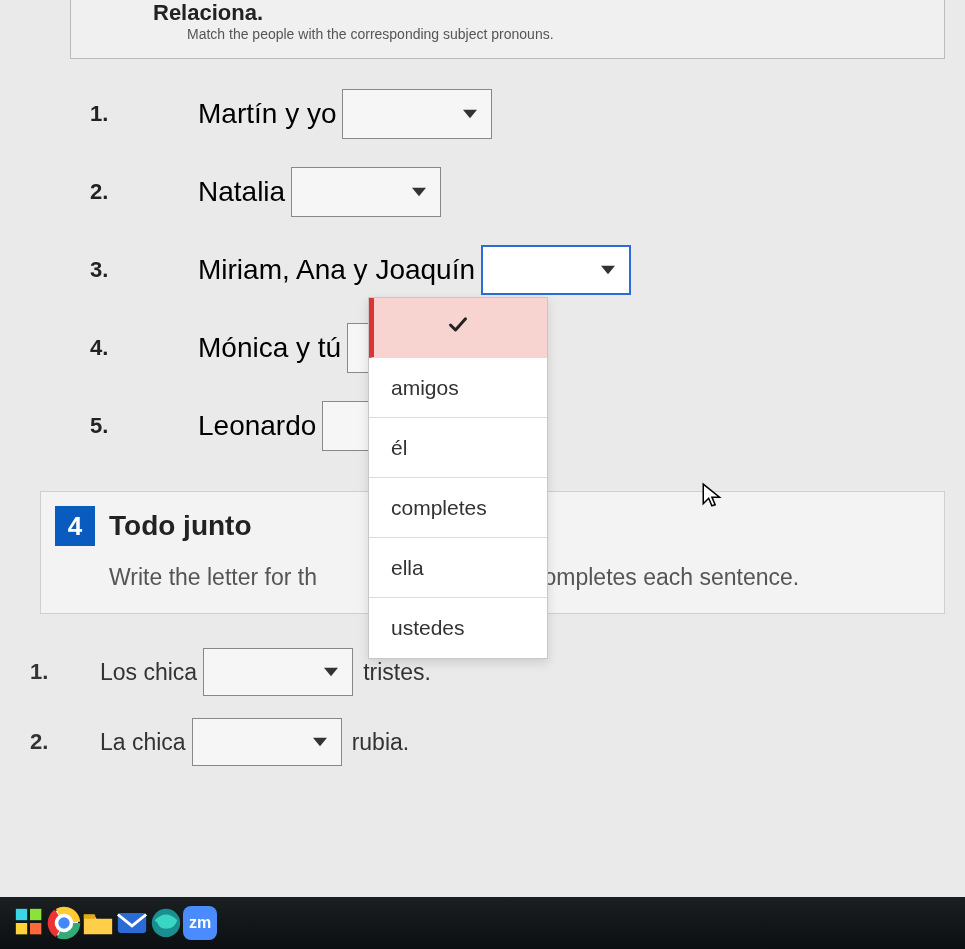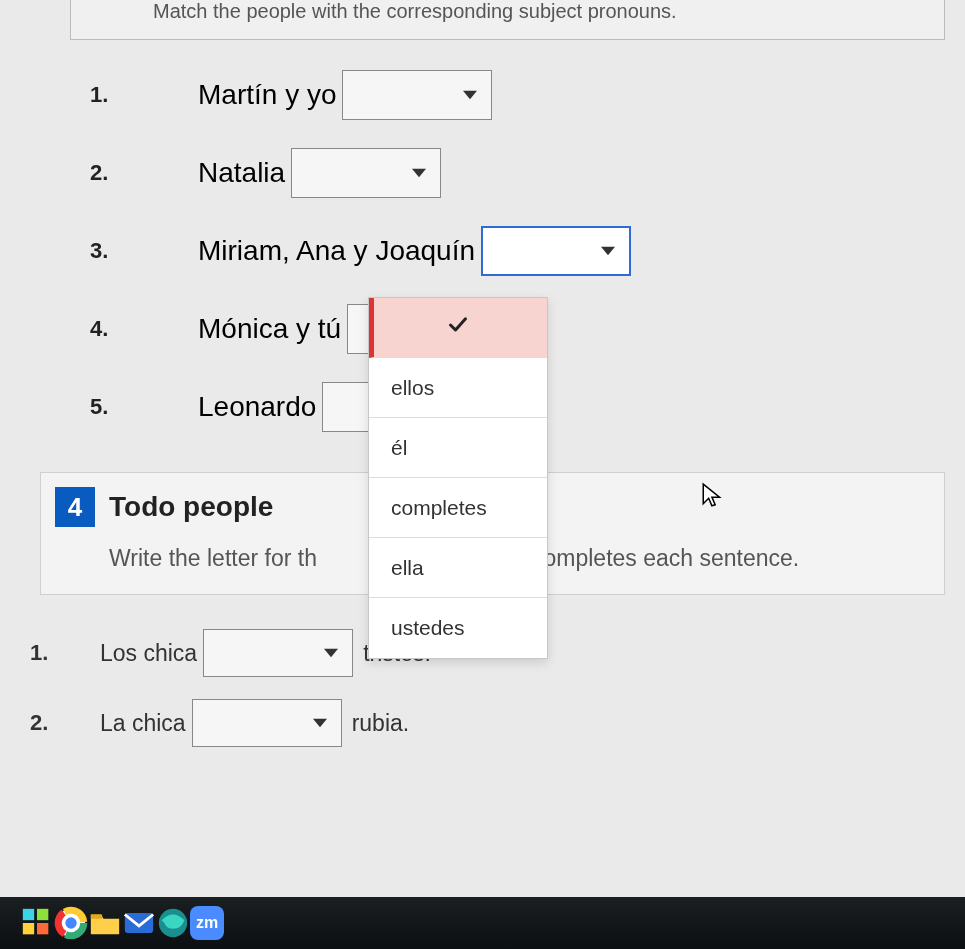--- a/index.html
+++ b/index.html
@@ -7,21 +7,21 @@
   .page { position: relative; width: 100%; height: 100%; padding: 0; }
 
   .header-box {
     margin: 0 20px 0 70px;
     border: 1px solid #bbb;
     border-top: none;
     padding: 0 0 16px 82px;
     background: #f0f0f0;
   }
   .header-box .title { font-weight: 700; color: #222; font-size: 22px; }
-  .header-box .sub { color: #555; font-size: 20px; }
+  .header-box .sub { color: #555; font-size: 14px; margin-left: 34px; }
 
   .items { margin-top: 30px; }
   .row { display: flex; align-items: center; margin: 18px 0 28px 0; }
   .num { width: 150px; text-align: left; padding-left: 90px; font-weight: 700; font-size: 22px; color: #222; }
   .label { font-size: 28px; color: #000000; padding-right: 6px; margin-left: 48px; }
 
   .select { position: relative; display: inline-flex; align-items: center; justify-content: flex-end;
             border: 1px solid #888; background: #f6f6f6; height: 50px; min-width: 150px; padding: 0 14px; }
   .select .caret { margin-left: 14px; }
   .select.active { border: 2px solid #2b6cd6; background: #fff; }
@@ -68,33 +68,34 @@
   .qrows { margin-top: 34px; }
   .qrow { display:flex; align-items:center; margin: 22px 0; }
   .qnum { width: 100px; text-align:left; padding-left: 30px; font-weight:700; font-size:22px; }
   .qlabel { font-size: 23px; color:#333; padding-right: 6px; }
   .qselect { border:1px solid #888; background:#f6f6f6; height:48px; min-width:150px; display:inline-flex; align-items:center; justify-content:flex-end; padding: 0 14px; }
   .after { font-size: 23px; color:#333; padding-left: 10px; }
 
   .taskbar {
     position:absolute; left:0; right:0; bottom:0; height:52px;
     background: linear-gradient(#1a1f22,#0c0f11);
-    display:flex; align-items:center; padding-left: 20px;
+    display:flex; align-items:center; padding-left: 13px;
   }
   .tb-icon { width:34px; height:34px; display:flex; align-items:center; justify-content:center; }
 
   .cursor { position:absolute; left:700px; top:482px; z-index:60; }
   .cursor svg { width:26px; height:26px; }
 </style>
 </head>
 <body>
 
 <div class="page">
 
   <div class="header-box">
+    <div class="title">Relaciona.</div>
     <div class="sub">Match the people with the corresponding subject pronouns.</div>
   </div>
 
   <div class="items">
 
     <div class="row">
       <div class="num">1.</div>
       <div class="label">Martín y yo</div>
       <div class="select">
         <span class="caret">
@@ -156,31 +157,31 @@
   </div>
 
   <div class="menu">
     <div class="menu-item highlight">
       <span class="check">
         <svg viewBox="0 0 16 16">
             <path d="M2 8 L6 12 L14 3" stroke="#222" stroke-width="2.4" fill="none" stroke-linecap="round" stroke-linejoin="round"></path>
           </svg>
       </span>
     </div>
-    <div class="menu-item">ellos</div>
+    <div class="menu-item">amigos</div>
     <div class="menu-item">él</div>
     <div class="menu-item">completes</div>
     <div class="menu-item">ella</div>
     <div class="menu-item">ustedes</div>
   </div>
 
   <div class="section" style="margin-top:40px;">
     <div class="section-head">
       <div class="badge">4</div>
-      <div class="section-title">Todo people</div>
+      <div class="section-title">Todo junto</div>
     </div>
     <div class="section-body">
       <div class="instr">
         <span>Write the letter for th</span><span style="margin-left:178px;">est completes each sentence.</span>
       </div>
     </div>
   </div>
 
   <div class="qrows">
     <div class="qrow">

